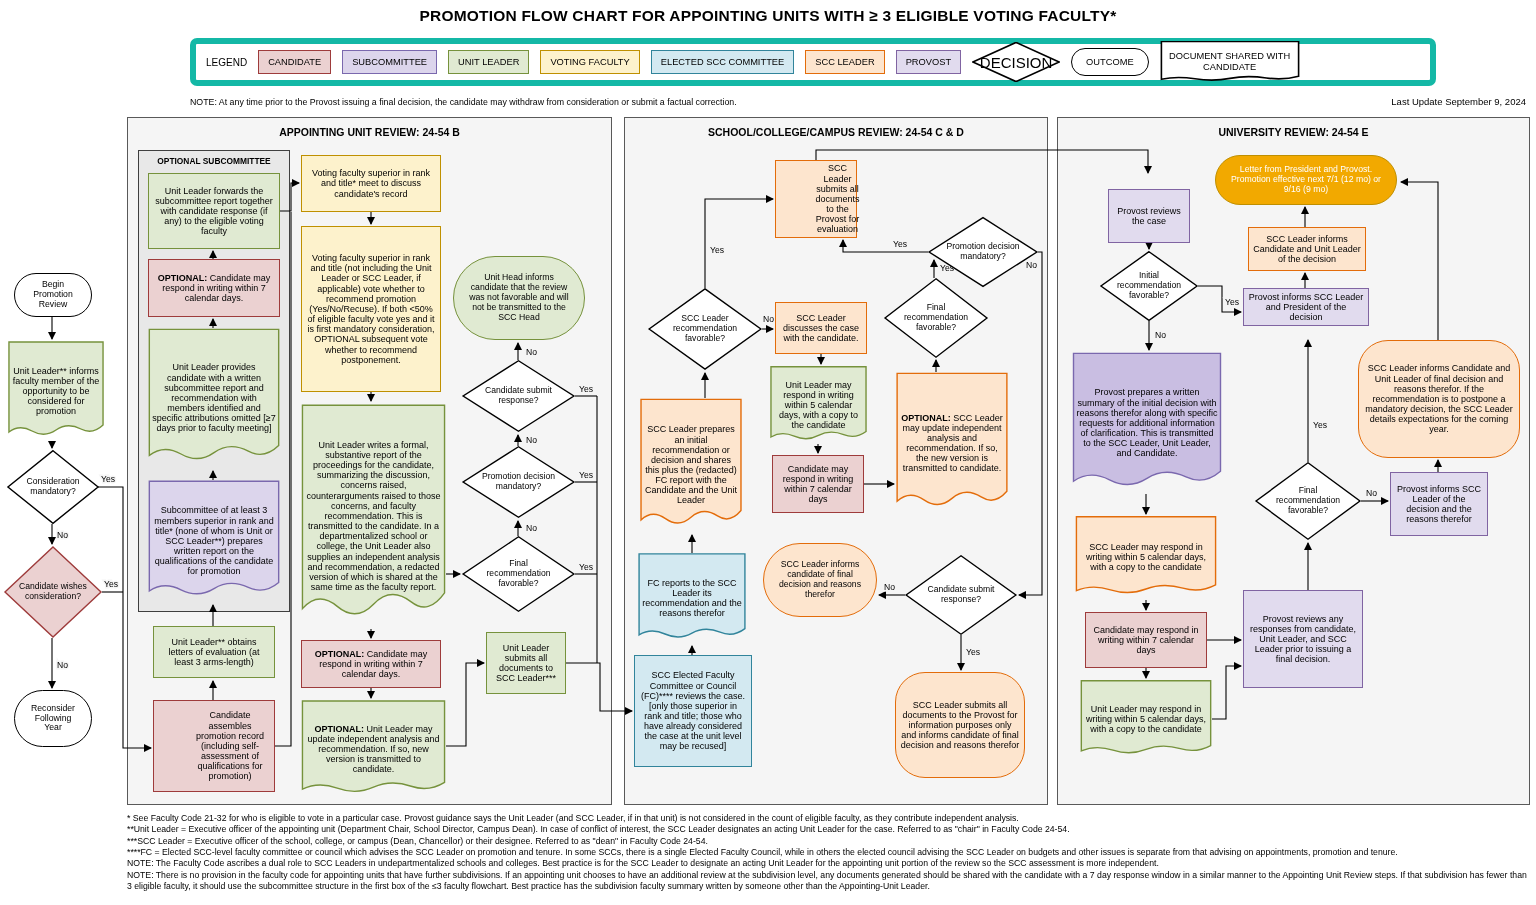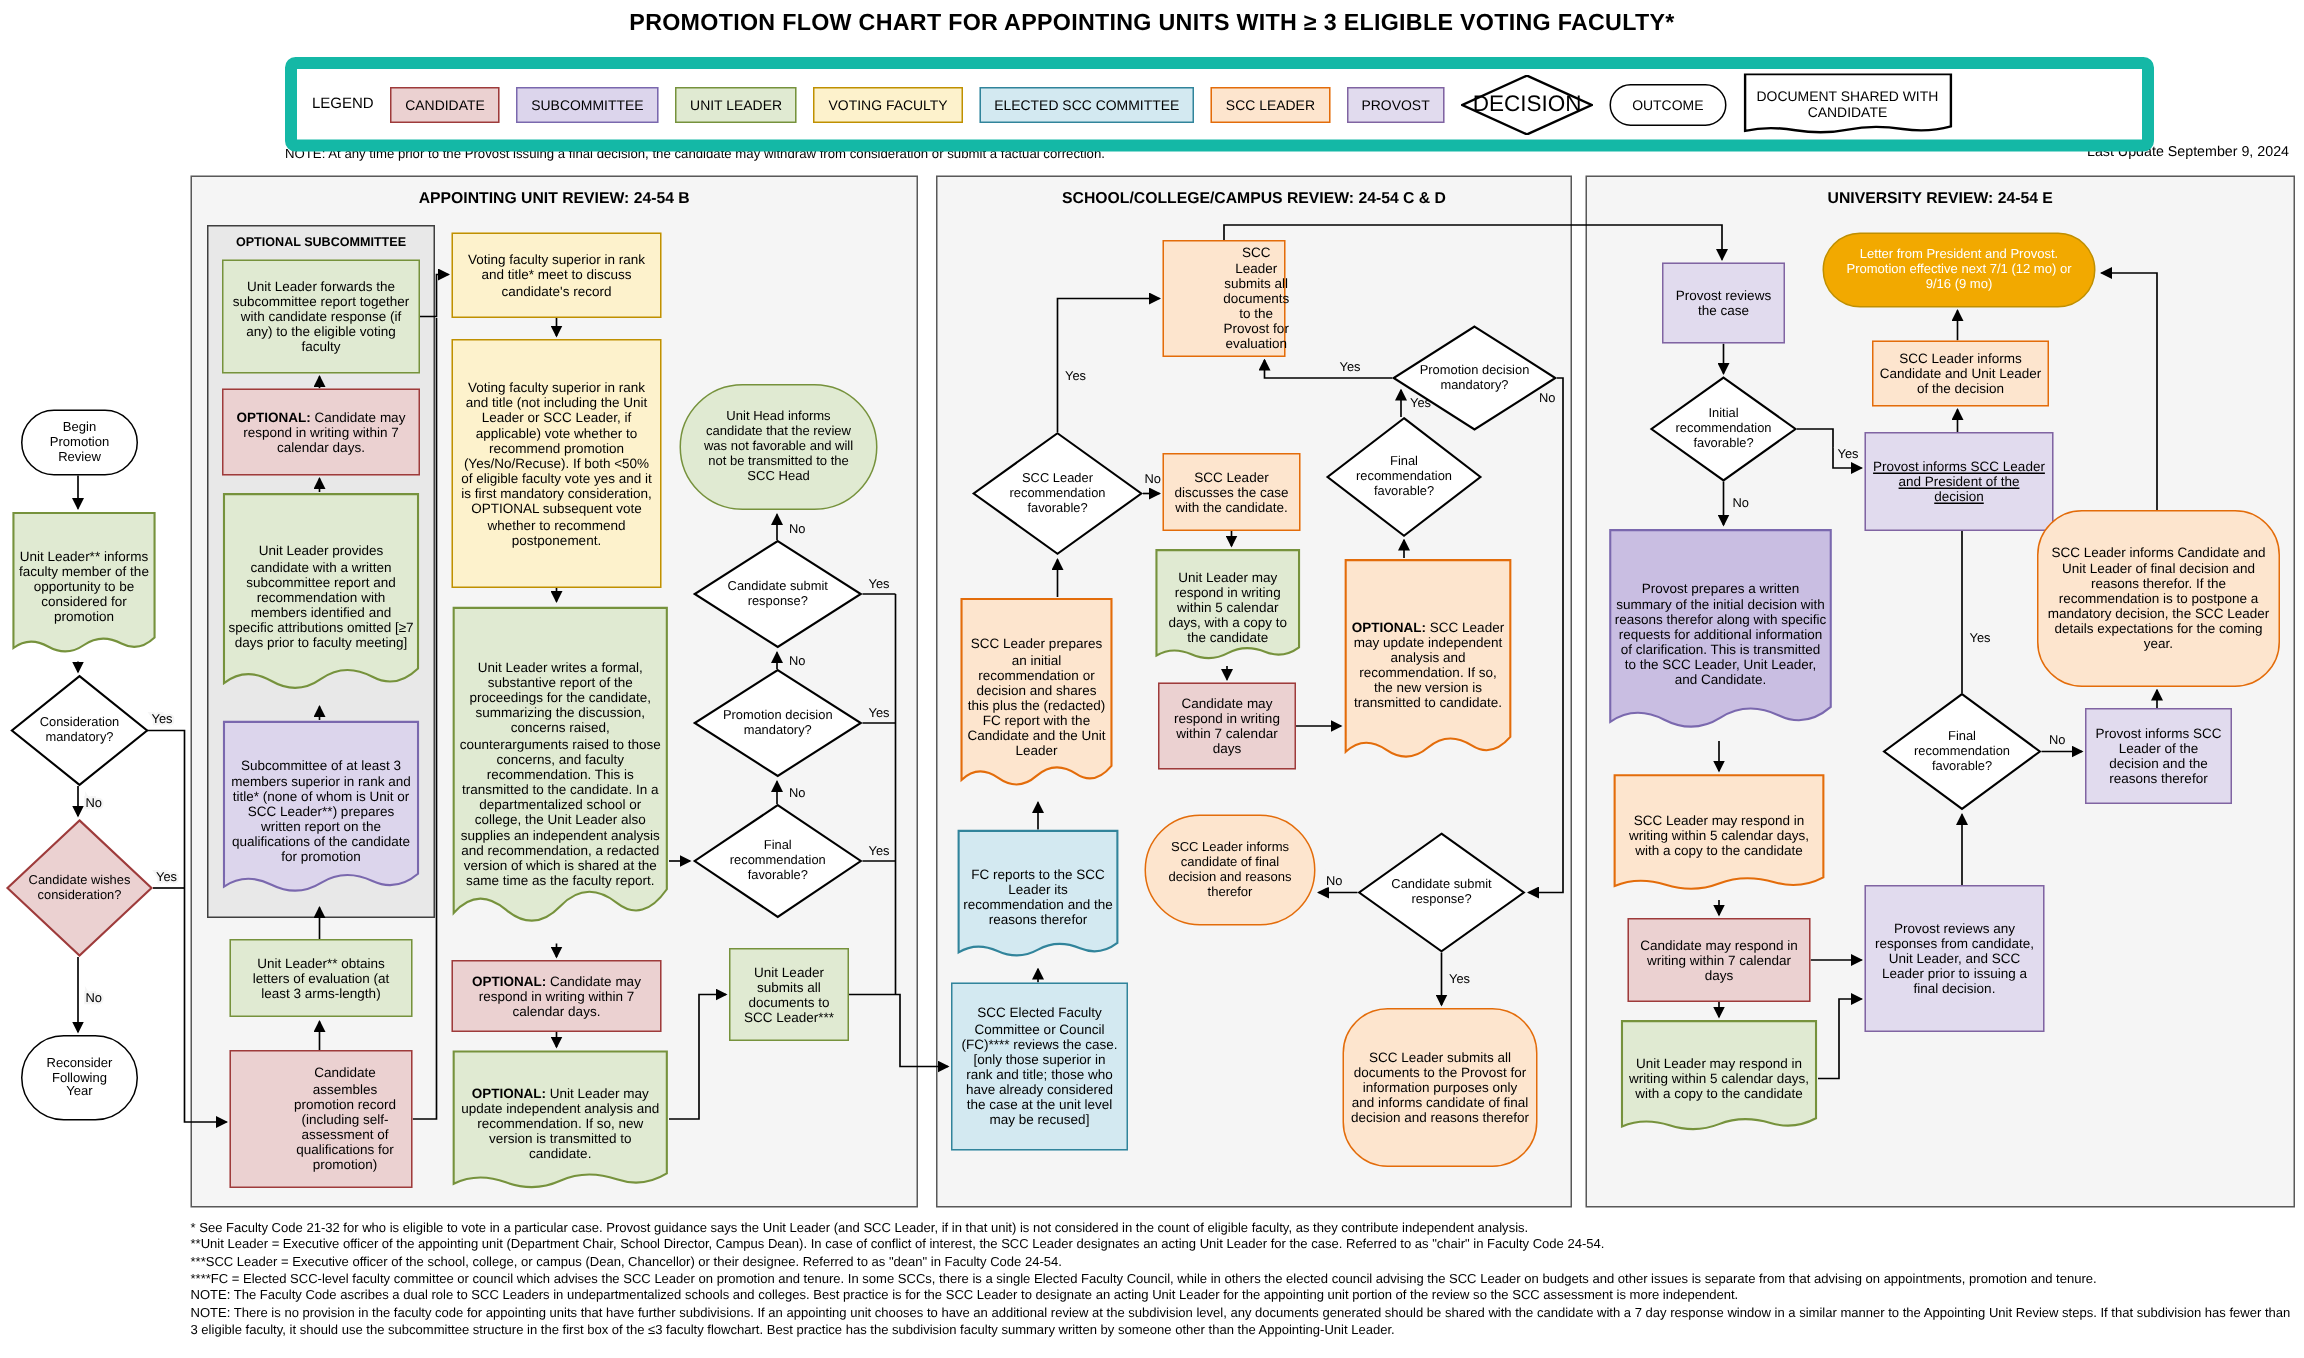--- a/index.html
+++ b/index.html
@@ -2,21 +2,21 @@
 <html><head>
 <meta charset="utf-8">
 <title>Promotion Flow Chart</title>
 <style>
   *{margin:0;padding:0;box-sizing:border-box}
   html,body{background:#fff}
   #stage{position:relative;width:1536px;height:905px;background:#fff;overflow:hidden;
          font-family:"Liberation Sans",sans-serif;color:#000}
   #title{position:absolute;top:7px;left:0;width:100%;text-align:center;
          font-size:15.5px;font-weight:bold;letter-spacing:.2px}
-  #legend-box{position:absolute;left:190px;top:38px;width:1246px;height:63px;border:8px solid #14b8a6;
+  #legend-box{position:absolute;left:190px;top:38px;width:1246px;height:48px;border:6px solid #14b8a6;
          border-radius:7px;display:flex;align-items:center;gap:11px;padding:0 10px;background:#fff;z-index:3}
   #legend-label{font-size:10px}
   .legend-chip{border:1.4px solid var(--stroke);background:var(--fill);font-size:9.3px;
          padding:6px 9px;white-space:nowrap;flex:none}
   .legend-diamond{position:relative;width:88px;height:40px;flex:none;display:flex;align-items:center;
          justify-content:center;font-size:15px}
   .legend-stadium{border:1.6px solid #000;border-radius:999px;padding:8px 14px;font-size:9.3px;
          white-space:nowrap;flex:none;background:#fff}
   .legend-doc{position:relative;width:140px;height:42px;flex:none;display:flex;align-items:center;
          justify-content:center;text-align:center;font-size:9.3px;line-height:1.15}
@@ -348,36 +348,36 @@
         <polygon class="sp" points="50,1 99,50 50,99 1,50"></polygon>
       </svg>
       <div class="txt">Candidate submit response?</div>
     </div>
     <div class="node shape-box c-elected" style="left: 634px; top: 655px; width: 118px; height: 112px;">
       <div class="txt">SCC Elected Faculty Committee or Council (FC)**** reviews the case. [only those superior in rank and title; those who have already considered the case at the unit level may be recused]</div>
     </div>
     <div class="node shape-round c-sccleader" style="left: 895px; top: 672px; width: 130px; height: 106px;">
       <div class="txt">SCC Leader submits all documents to the Provost for information purposes only and informs candidate of final decision and reasons therefor</div>
     </div>
-    <div class="node shape-box c-provost" style="left: 1108px; top: 175px; width: 82px; height: 54px; justify-content: flex-end;">
+    <div class="node shape-box c-provost" style="left: 1108px; top: 189px; width: 82px; height: 54px; justify-content: flex-end;">
       <div class="txt">Provost reviews the case</div>
     </div>
     <div class="node shape-stadium c-gold" style="left: 1215px; top: 155px; width: 182px; height: 50px;">
       <div class="txt">Letter from President and Provost. Promotion effective next 7/1 (12 mo) or 9/16 (9 mo)</div>
     </div>
     <div class="node shape-box c-sccleader" style="left: 1248px; top: 227px; width: 118px; height: 44px;">
       <div class="txt">SCC Leader informs Candidate and Unit Leader of the decision</div>
     </div>
     <div class="node shape-diamond c-outline" style="left: 1100px; top: 251px; width: 98px; height: 70px;">
       <svg class="shp" viewBox="0 0 100 100" preserveAspectRatio="none">
         <polygon class="sp" points="50,1 99,50 50,99 1,50"></polygon>
       </svg>
       <div class="txt">Initial recommendation favorable?</div>
     </div>
-    <div class="node shape-box c-provost" style="left: 1243px; top: 288px; width: 126px; height: 66px; text-decoration: underline;">
+    <div class="node shape-box c-provost" style="left: 1243px; top: 288px; width: 126px; height: 38px;">
       <div class="txt">Provost informs SCC Leader and President of the decision</div>
     </div>
     <div class="node shape-round c-sccleader" style="left: 1358px; top: 340px; width: 162px; height: 118px;">
       <div class="txt">SCC Leader informs Candidate and Unit Leader of final decision and reasons therefor.  If the recommendation is to postpone a mandatory decision, the SCC Leader details expectations for the coming year.</div>
     </div>
     <div class="node shape-doc c-provostdark" style="left: 1072px; top: 352px; width: 150px; height: 142px;">
       <svg class="shp" viewBox="0 0 100 100" preserveAspectRatio="none">
         <path class="sp" d="M1,1 L99,1 L99,84 Q88,94 76,88 Q62,81 50,89 Q38,97 25,90 Q12,83 1,91 Z"></path>
       </svg>
       <div class="txt">Provost prepares a written summary of the initial decision with reasons therefor along with specific requests for additional information of clarification. This is transmitted to the SCC Leader, Unit Leader, and Candidate.</div>

